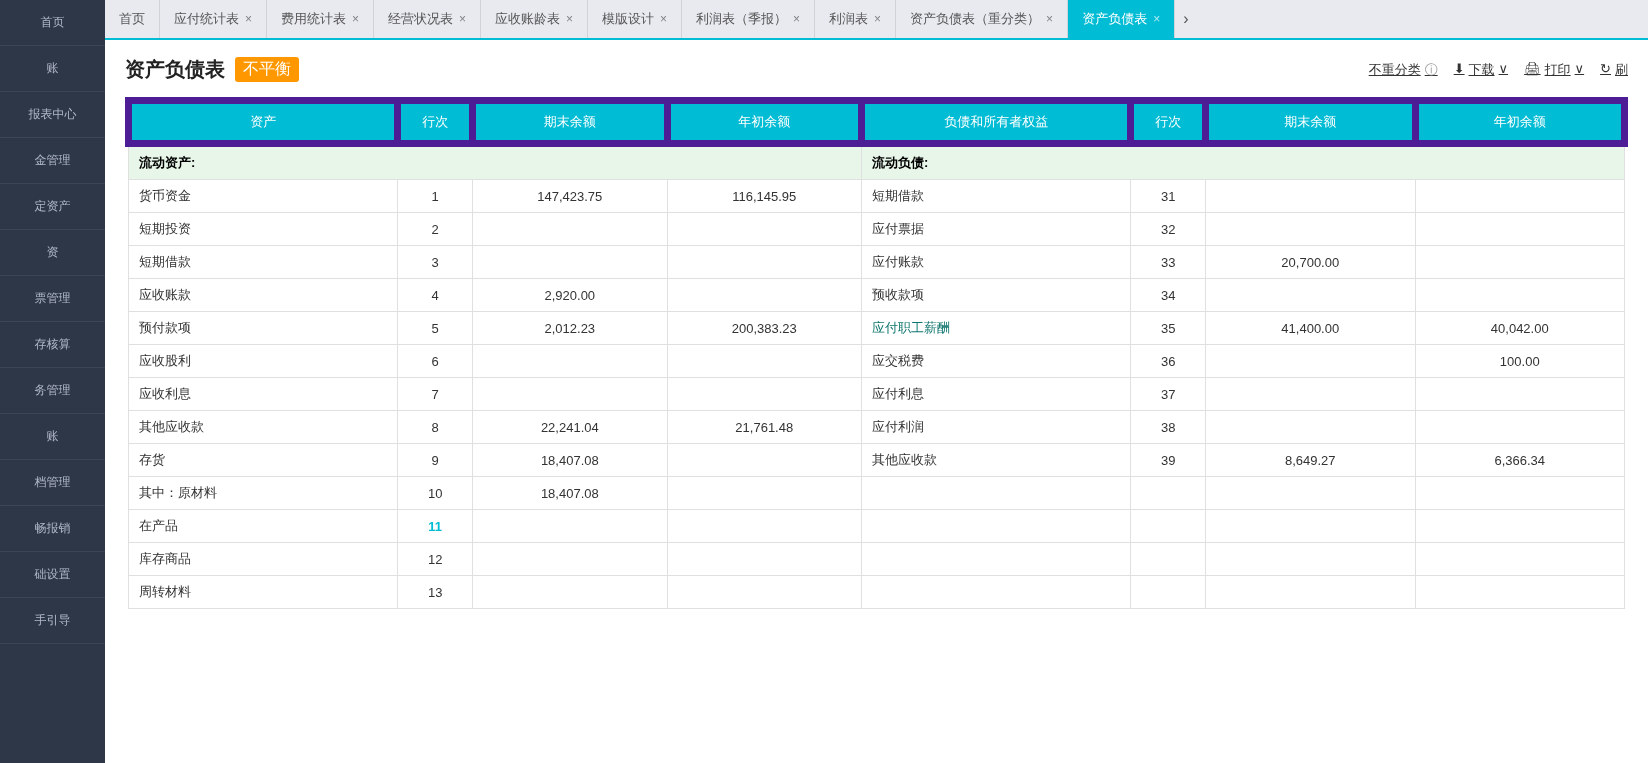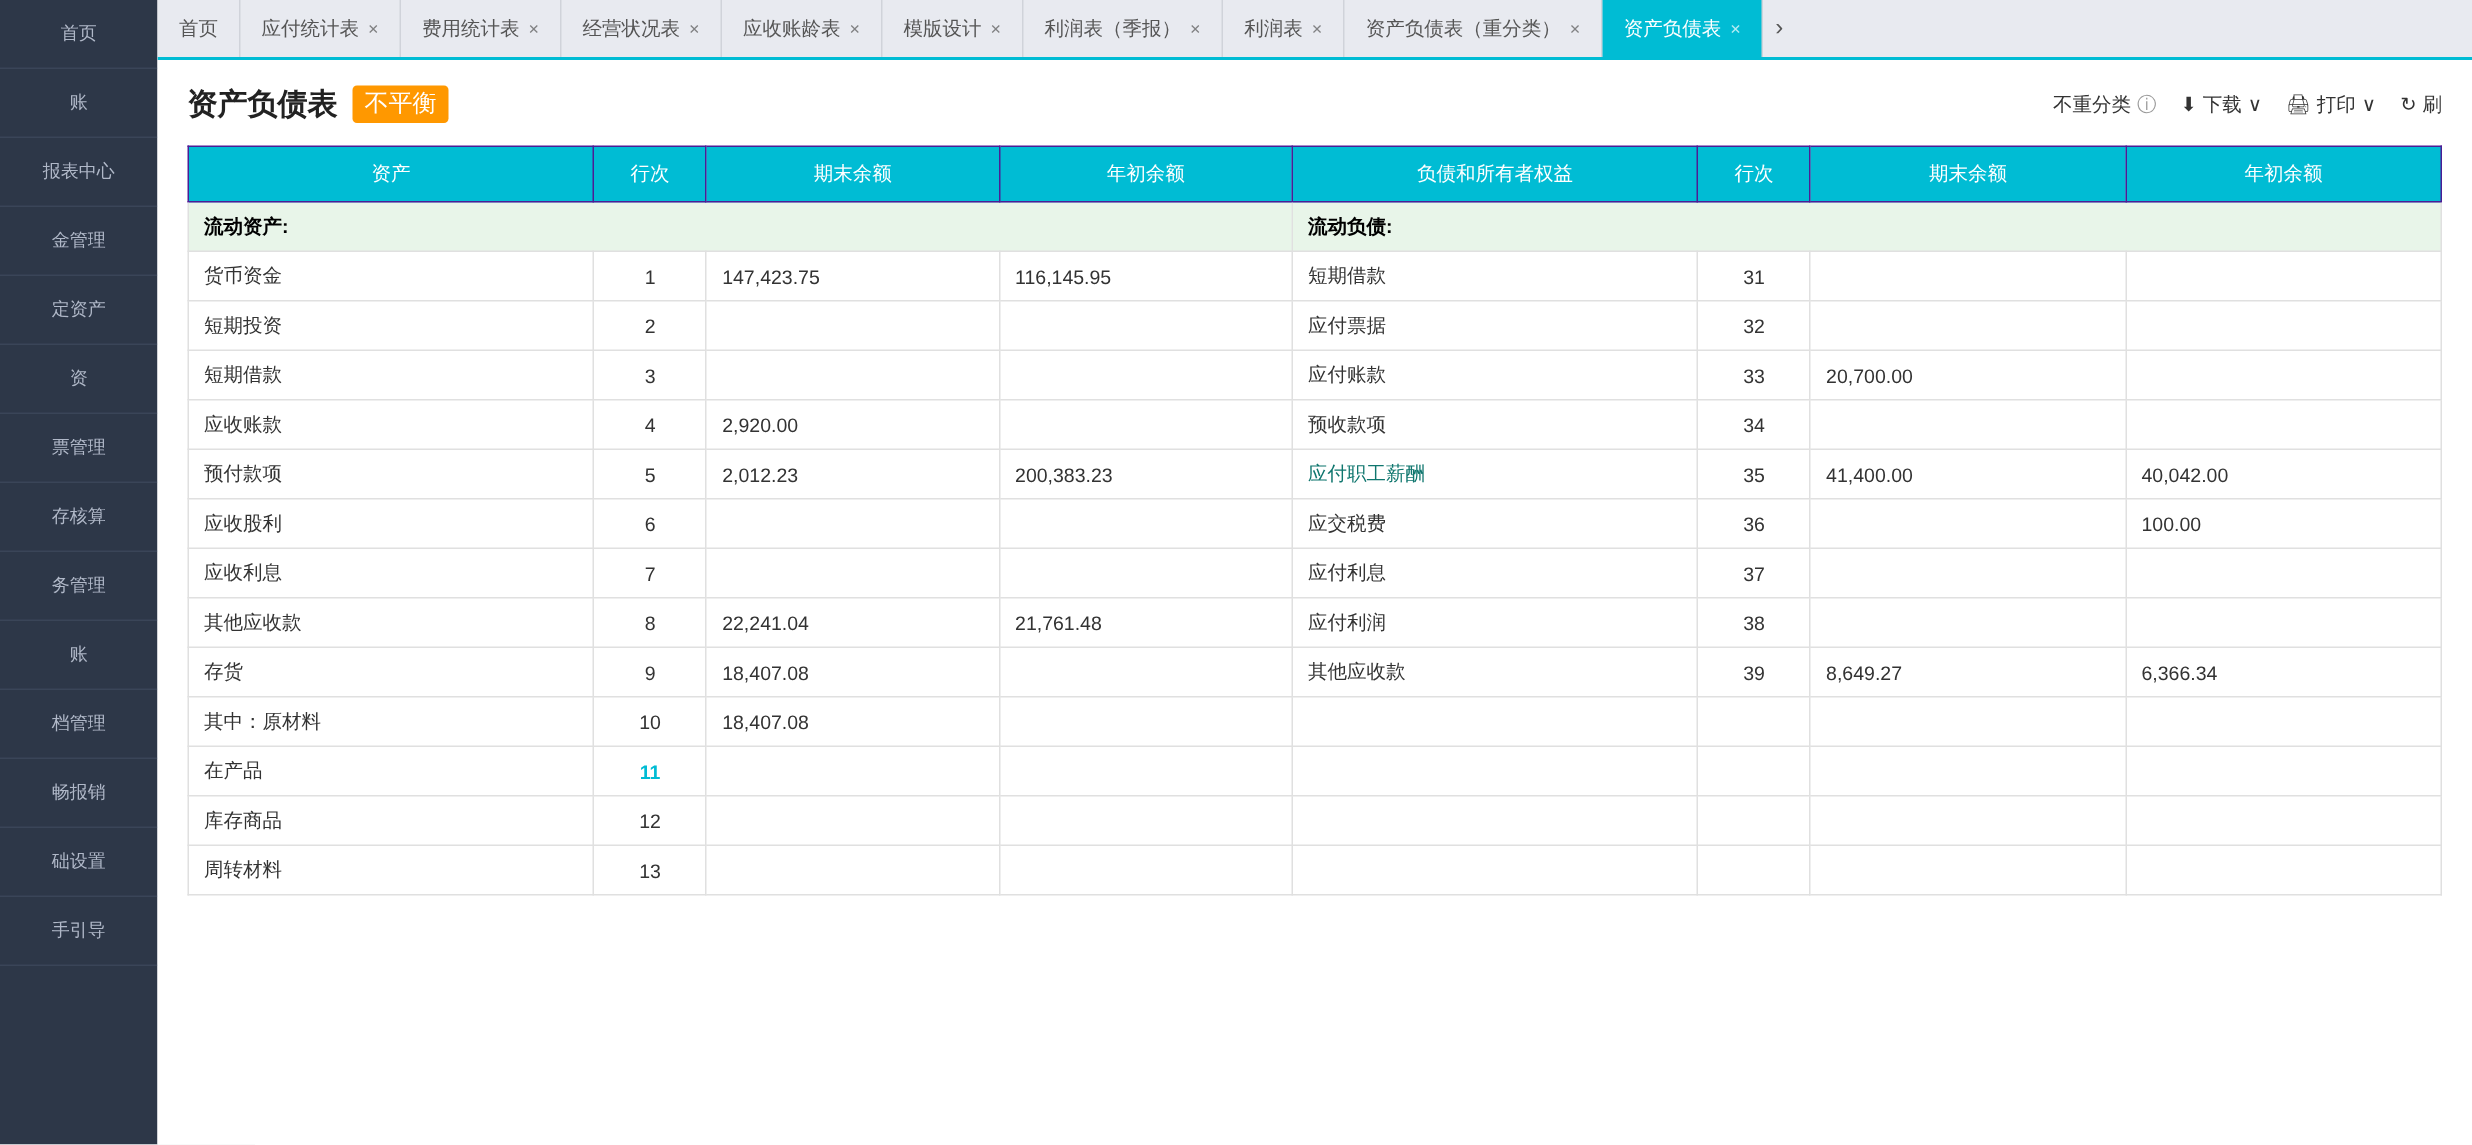--- a/index.html
+++ b/index.html
@@ -112,55 +112,55 @@
     }
     .header-actions {
       display: flex;
       align-items: center;
       gap: 16px;
       font-size: 13px;
       color: #555;
     }
     .header-action-item {
       display: flex;
-      align-items: center;
       gap: 4px;
       cursor: pointer;
       color: #333;
+      text-decoration: underline;
     }
 
     
     .report-table {
       width: 100%;
       border-collapse: collapse;
       font-size: 13px;
     }
     .report-table th {
       background: #00bcd4;
       color: #fff;
       padding: 9px 10px;
       text-align: center;
-      border: 1px solid #4c1d95;
+      border: 7px solid #4c1d95;
       font-weight: normal;
     }
     .report-table td {
       padding: 7px 10px;
       border: 1px solid #e0e0e0;
       color: #333;
     }
     .report-table .section-row td {
       background: #e8f5e9;
       color: #000000;
       font-weight: bold;
     }
     .report-table .data-row td {
       background: #fff;
     }
     .row-num { text-align: center; color: #00bcd4; }
-    .amount { text-align: left; color: #333; }
+    .amount { text-align: center; color: #333; }
     .label-col { padding-left: 20px; }
     .sub-label { padding-left: 40px; }
   </style>
 </head>
 <body>
 
 <div class="sidebar">
   <div class="sidebar-item">首页</div>
   <div class="sidebar-item">账</div>
   <div class="sidebar-item">报表中心</div>

